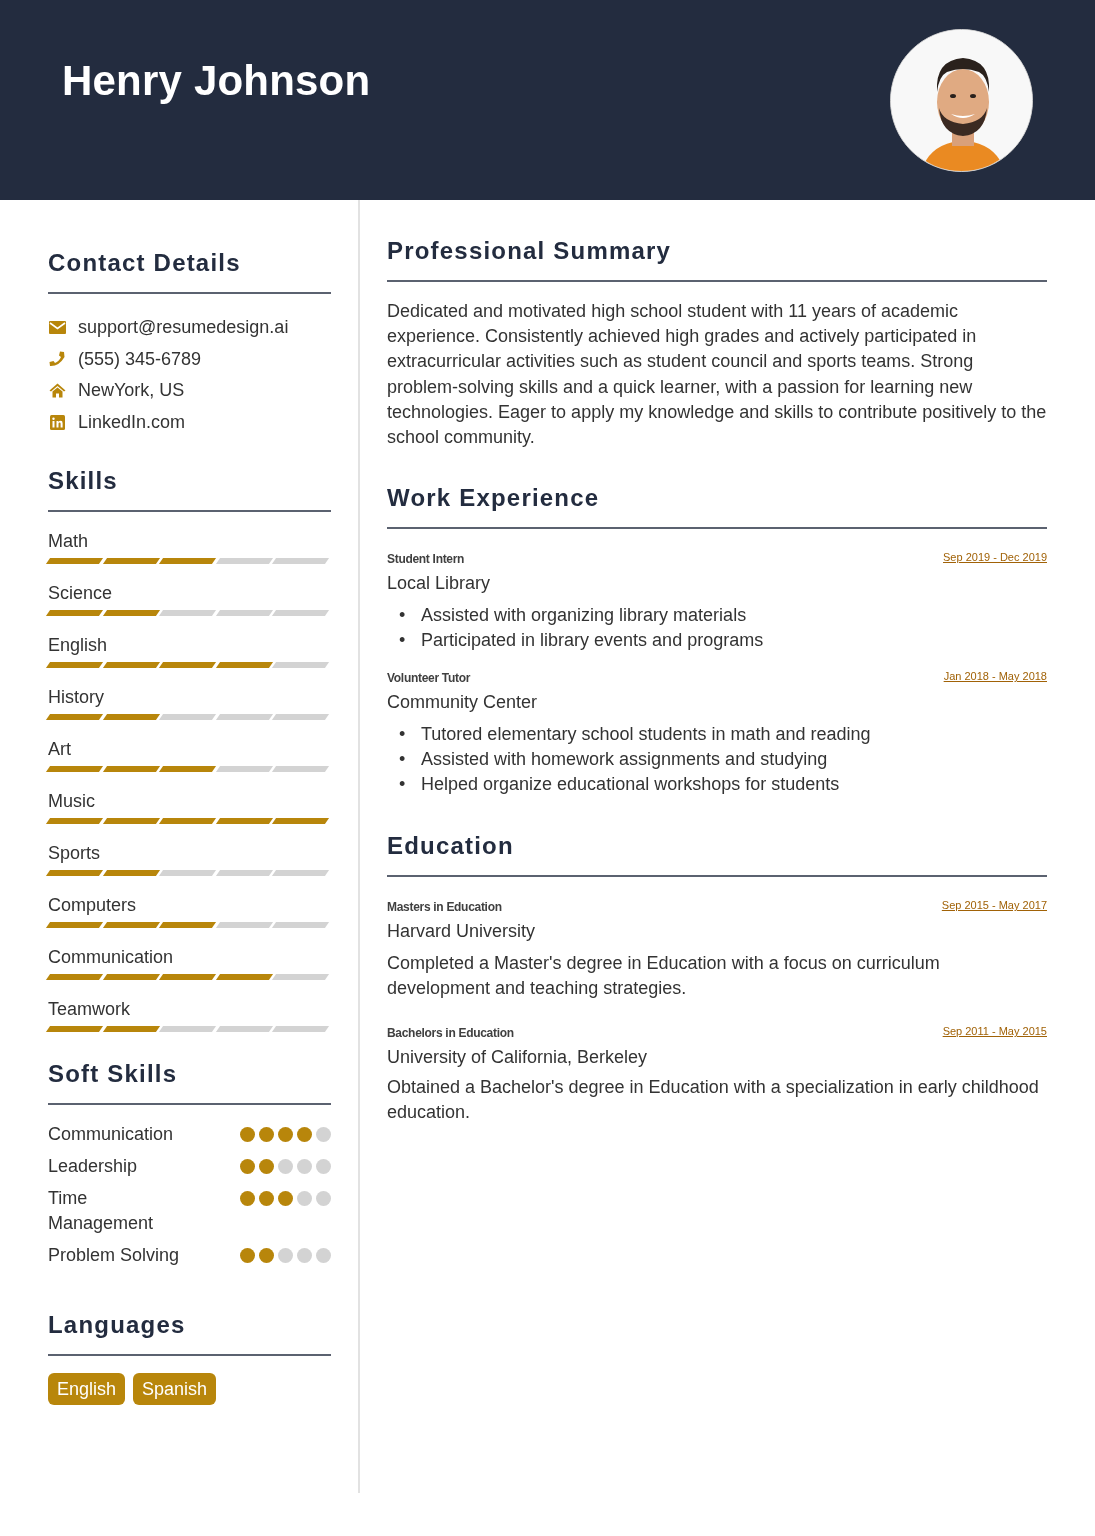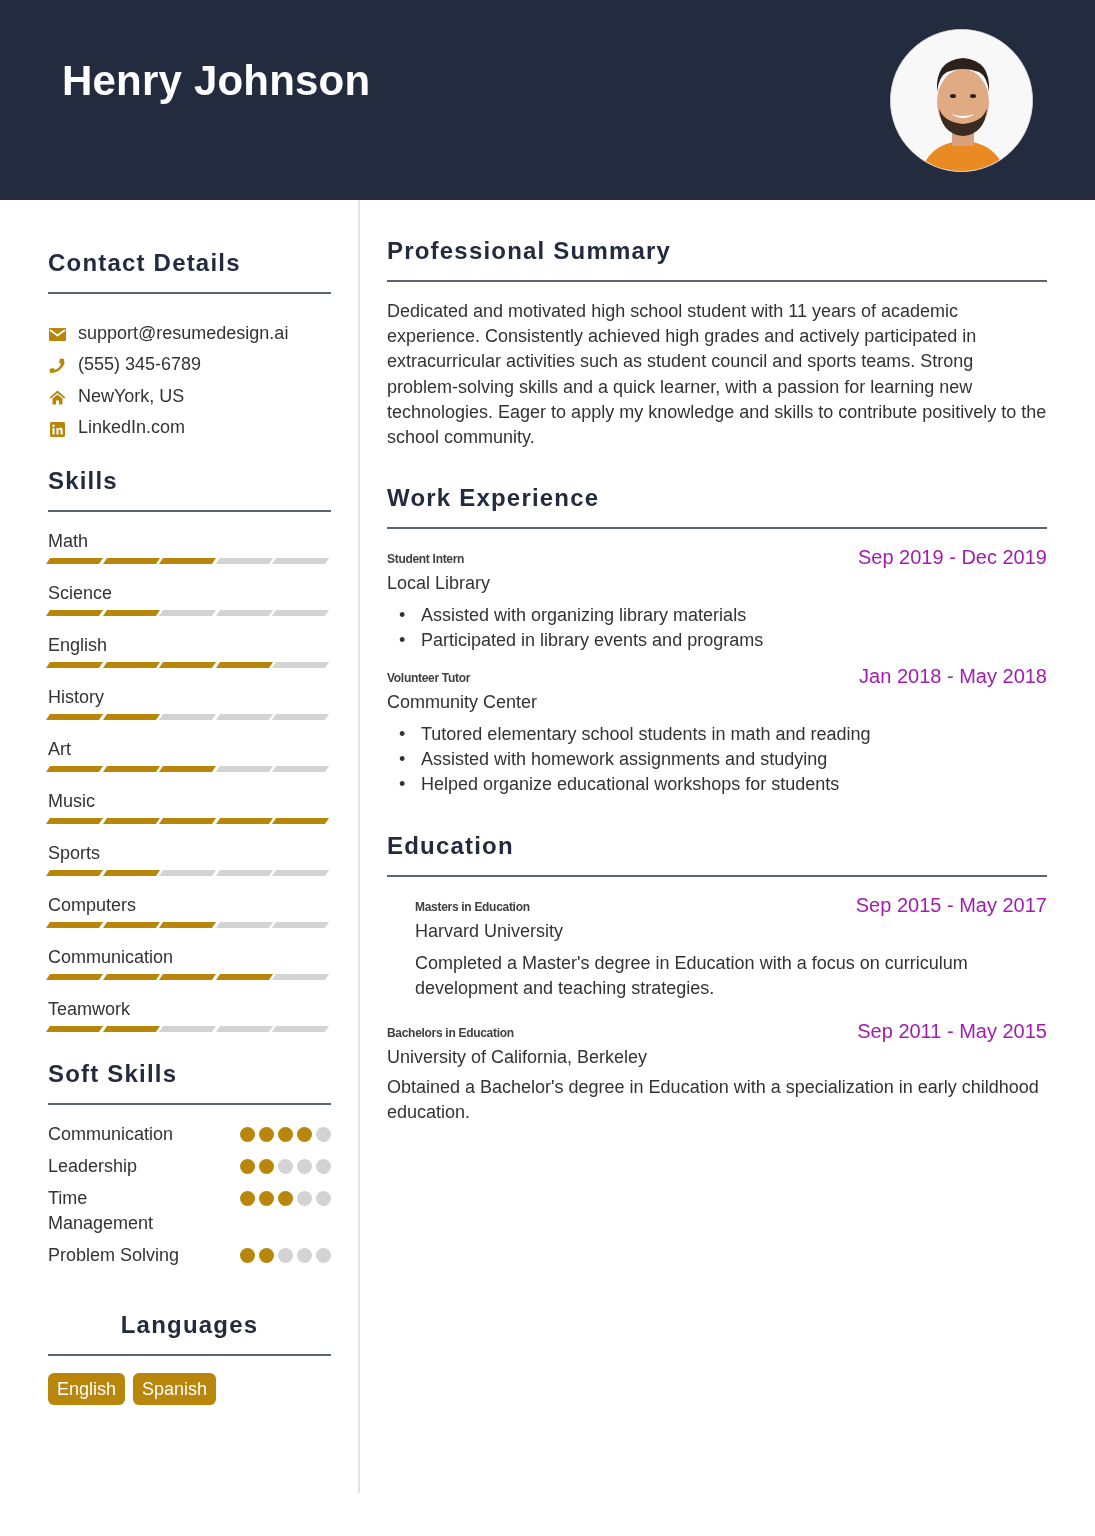--- a/index.html
+++ b/index.html
@@ -13,21 +13,21 @@
 
     .divider-v { position: absolute; left: 358px; top: 200px; width: 2px; height: 1293px; background: #e2e2e2; }
 
     .left { position: absolute; left: 48px; top: 200px; width: 283px; }
     .right { position: absolute; left: 387px; top: 188px; width: 660px; }
 
     .sec-title { font-size: 24px; font-weight: bold; color: #232c3f; letter-spacing: 1.2px; line-height: 30px; }
     .sec-rule { height: 2px; background: #5b6270; margin-top: 14px; }
 
     .contact-list { margin-top: 18px; }
-    .contact-item { display: flex; align-items: flex-end; height: 31.5px; font-size: 18px; color: #333; }
+    .contact-item { display: flex; align-items: center; height: 31.5px; font-size: 18px; color: #333; }
     .contact-item .ic { width: 18px; height: 18px; margin-right: 12px; display: inline-flex; align-items: center; justify-content: center; color: #b8860b; }
 
     .skill { margin-top: 16px; }
     .skill-name { font-size: 18px; line-height: 26px; color: #333; }
     .bars { display: flex; gap: 4px; margin-top: 4px; height: 6px; margin-bottom: 11px; }
     .bar { width: 52.6px; height: 6px; transform: skewX(-35deg); background: #d3d3d3; }
     .bar.on { background: #b8860b; }
 
     .soft-row { display: flex; justify-content: space-between; align-items: flex-start; }
     .soft-name { font-size: 18px; line-height: 25px; color: #333; width: 170px; }
@@ -35,21 +35,21 @@
     .dot { width: 15px; height: 15px; border-radius: 50%; background: #d3d3d3; }
     .dot.on { background: #b8860b; }
 
     .lang-wrap { display: flex; gap: 8px; margin-top: 17px; }
     .lang { background: #b8860b; color: #ffffff; font-size: 18px; border-radius: 6px; padding: 5px 9px; line-height: 22px; }
 
     .summary { font-size: 18px; line-height: 25.2px; color: #333; margin-top: 17px; }
 
     .entry-head { display: flex; justify-content: space-between; align-items: flex-start; }
     .entry-role { font-size: 12px; font-weight: bold; color: #404040; line-height: 24px; letter-spacing: -0.3px; }
-    .entry-date { font-size: 20px; color: #a21caf; line-height: 20px; }
+    .entry-date { font-size: 11px; color: #a16207; line-height: 20px; text-decoration: underline; }
     .entry-org { font-size: 18px; color: #333; line-height: 24px; }
     .bullets { list-style: none; margin-top: 8px; }
     .bullets li { font-size: 18px; color: #333; line-height: 24.6px; padding-left: 34px; position: relative; }
     .bullets li::before { content: "•"; position: absolute; left: 12px; top: 0; }
     .edu-desc { font-size: 18px; color: #333; line-height: 25px; margin-top: 8px; }
   </style>
 </head>
 <body>
 
 <div class="header">
@@ -264,21 +264,21 @@
             <div class="dot on"></div>
             <div class="dot on"></div>
             <div class="dot"></div>
             <div class="dot"></div>
             <div class="dot"></div>
           </div>
         </div>
       </div>
   </div>
 
-  <div style="margin-top:42px;text-align:center;">
+  <div style="margin-top:42px;">
     <div class="sec-title">Languages</div>
     <div class="sec-rule"></div>
     <div class="lang-wrap" id="lang-list">
         <span class="lang">English</span>
         <span class="lang">Spanish</span>
       </div>
   </div>
 </div>
 
 <div class="right">
@@ -316,21 +316,21 @@
             <li>Helped organize educational workshops for students</li>
           </ul>
         </div>
       </div>
   </div>
 
   <div style="margin-top:35px;">
     <div class="sec-title">Education</div>
     <div class="sec-rule"></div>
     <div id="edu-list">
-        <div style="margin-top: 18px; margin-left: 28px;">
+        <div style="margin-top: 18px;">
           <div class="entry-head">
             <div class="entry-role">Masters in Education</div>
             <div class="entry-date">Sep 2015 - May 2017</div>
           </div>
           <div class="entry-org">Harvard University</div>
           <div class="edu-desc">Completed a Master's degree in Education with a focus on curriculum development and teaching strategies.</div>
         </div>
         <div style="margin-top: 20px;">
           <div class="entry-head">
             <div class="entry-role">Bachelors in Education</div>

